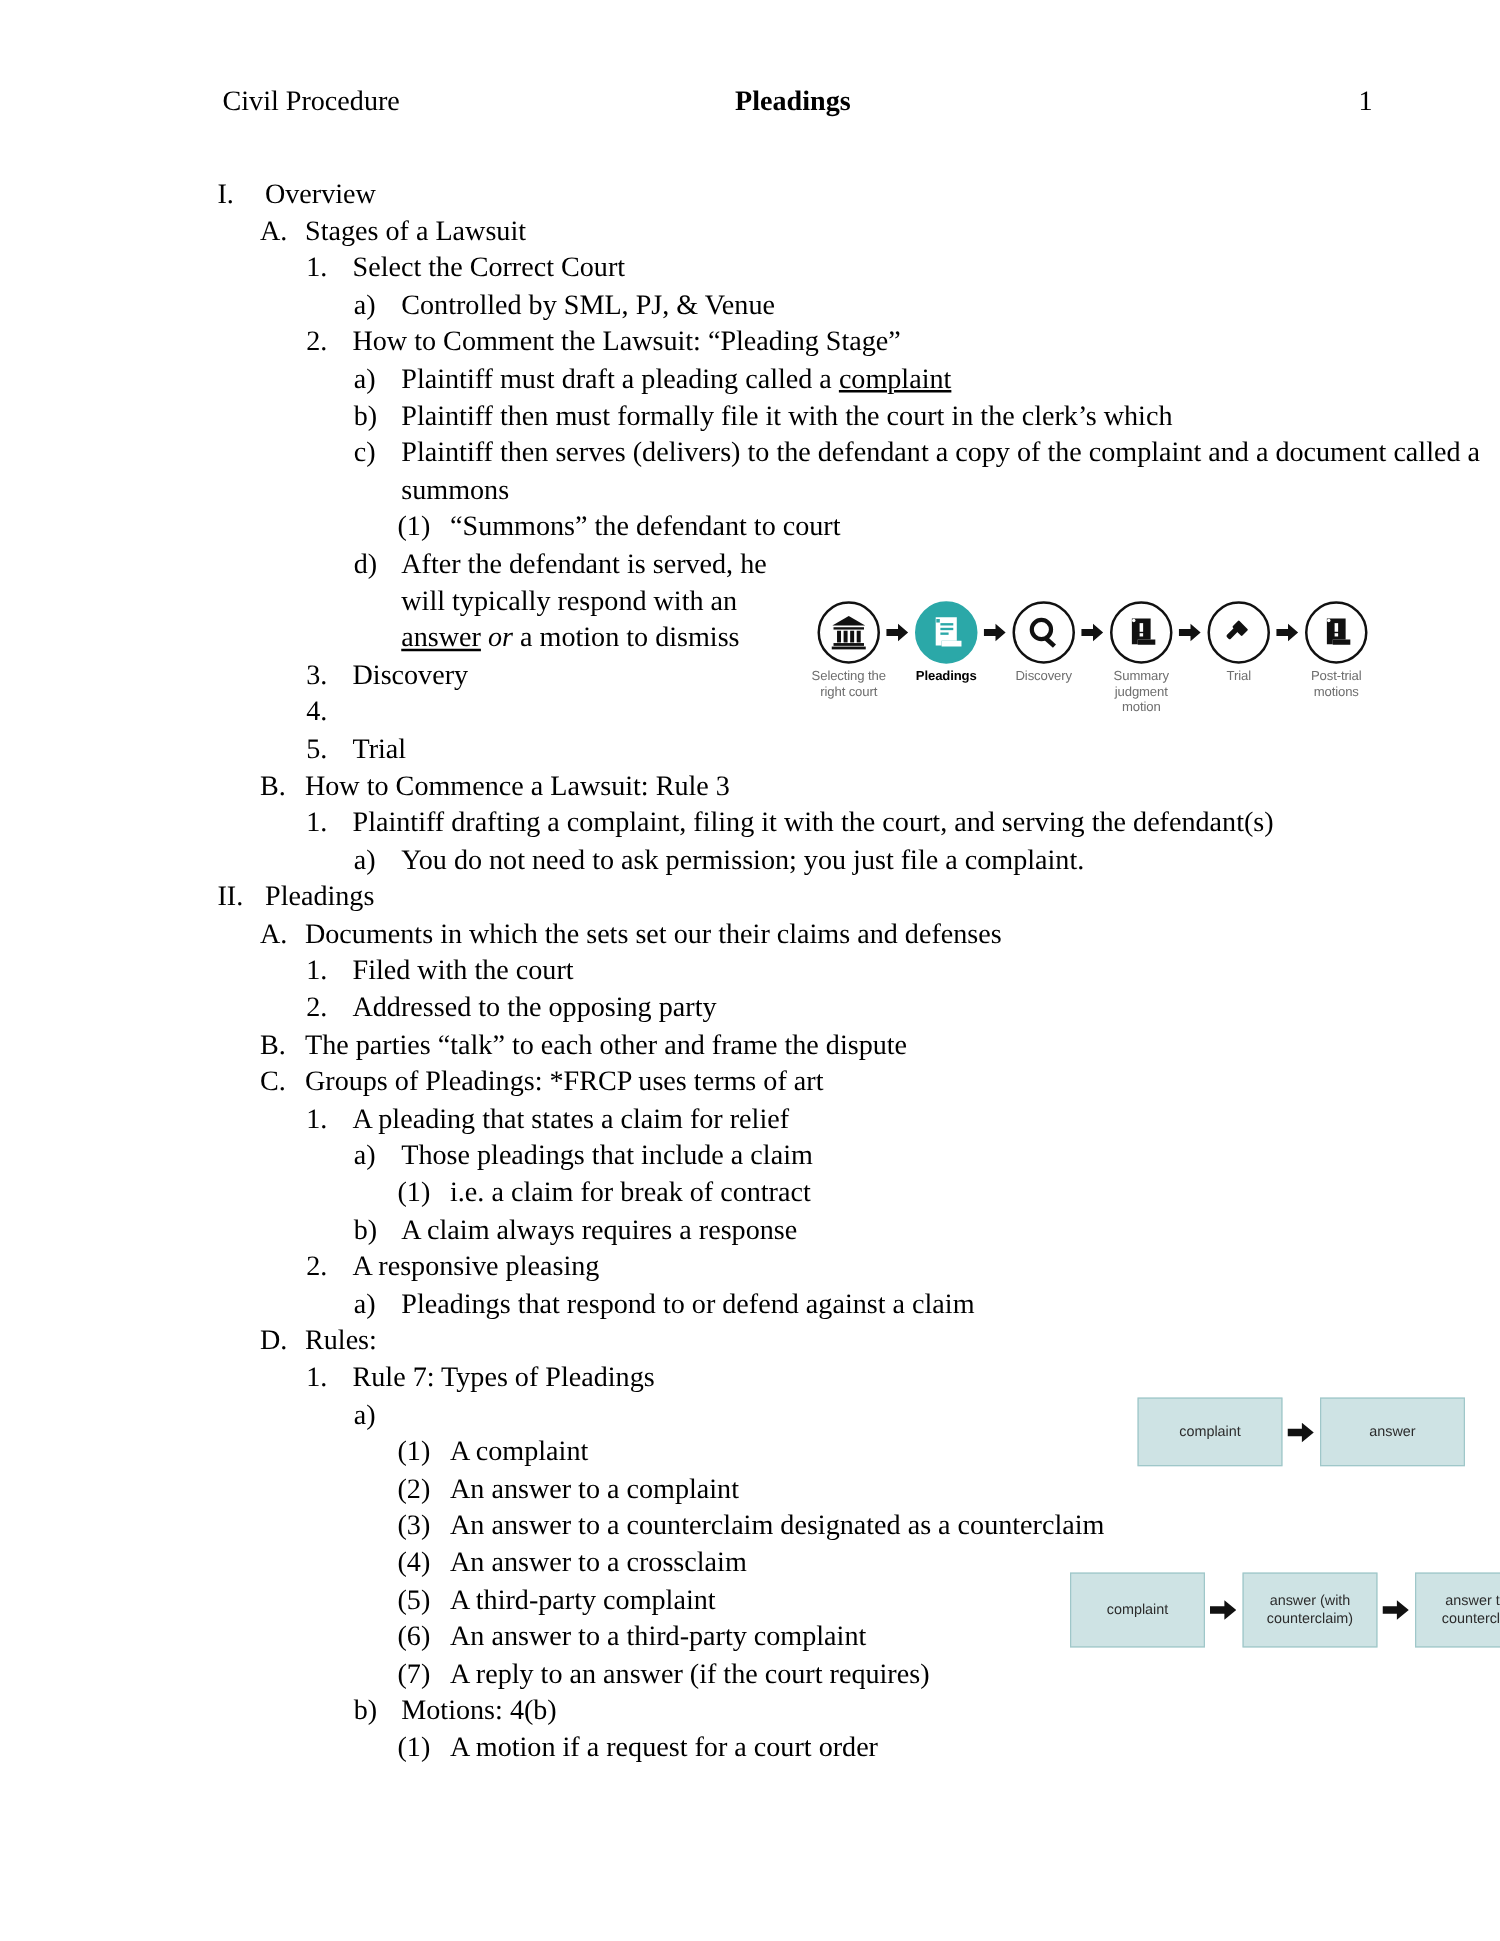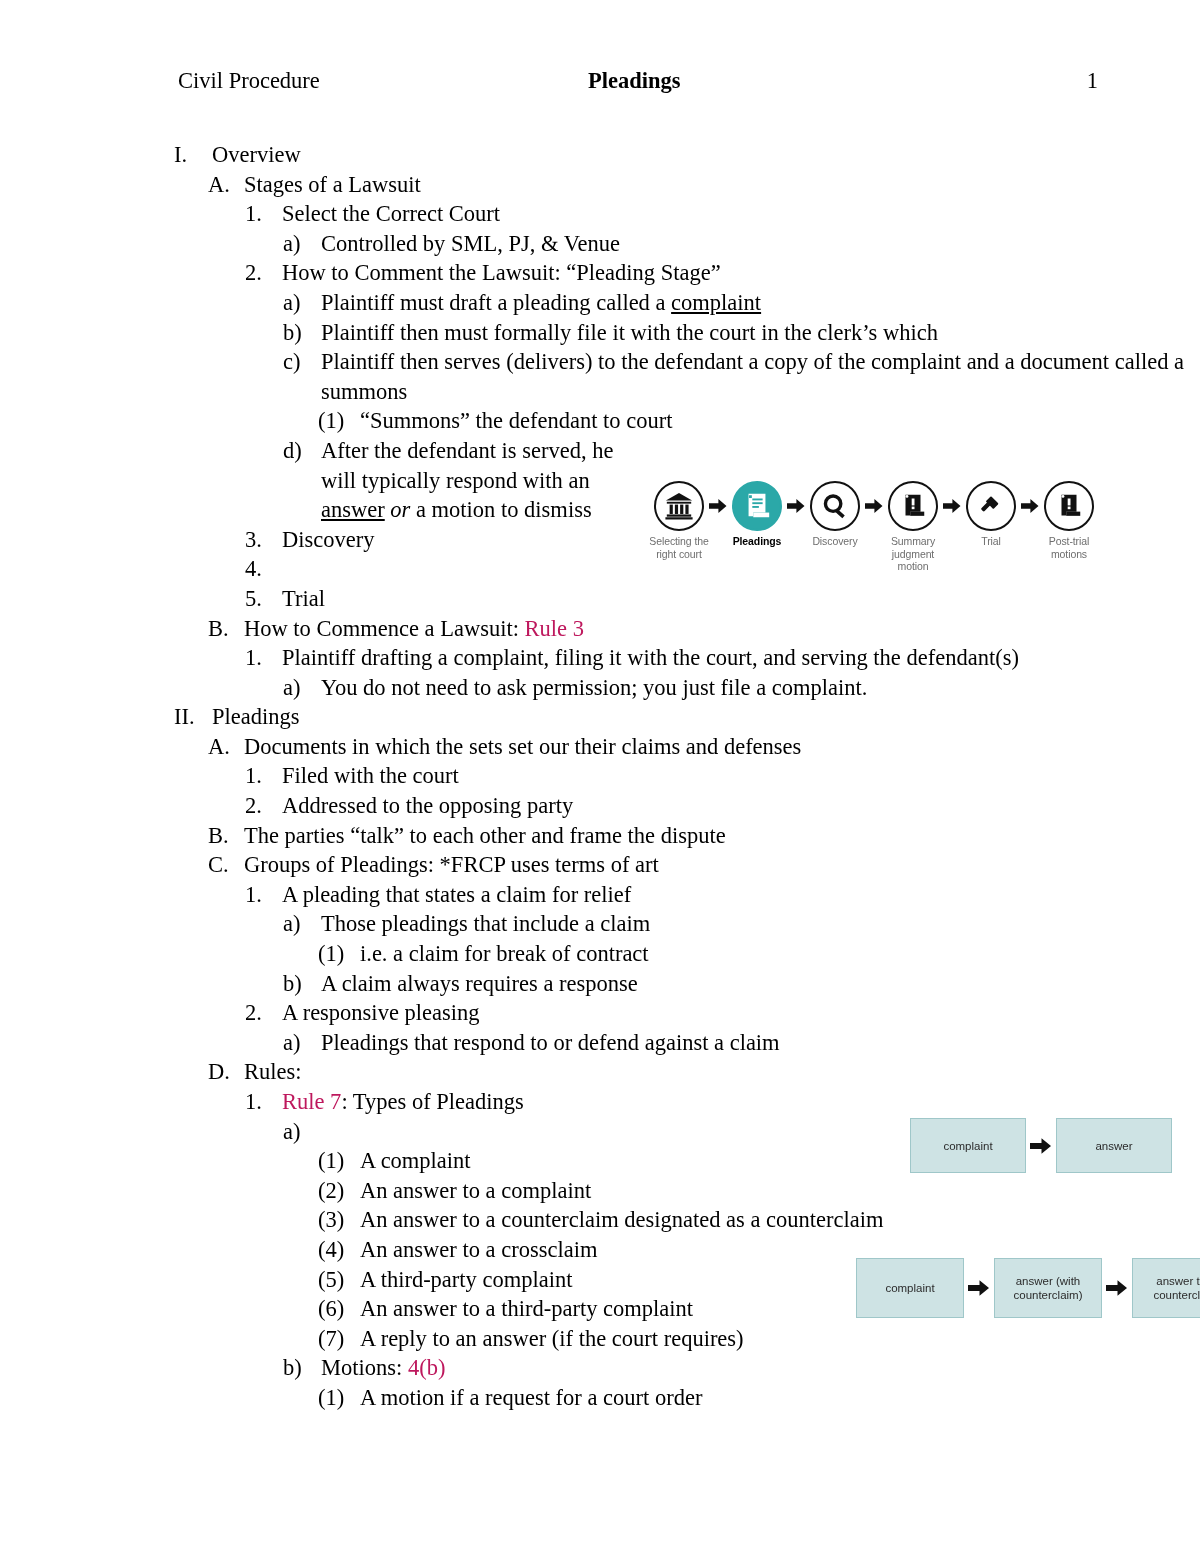--- a/index.html
+++ b/index.html
@@ -66,21 +66,21 @@
   .lvl2 .marker { width: 36px; }
   .lvl3 .marker { width: 37px; }
   .lvl4 .marker { width: 38px; }
   .lvl5 .marker { width: 42px; }
 
   
   .narrow .body-text { max-width: 330px; }
 
   .u  { text-decoration: underline; }
   .it { font-style: italic; }
-  .rule-ref { color: #be185d; }
+  .rule-ref { color: #000000; }
 
   
   .stage-flow {
     position: absolute;
     left: 610px;
     top: 481px;
     width: 500px;
     display: flex;
     align-items: flex-start;
     font-family: "Liberation Sans", "DejaVu Sans", sans-serif;

